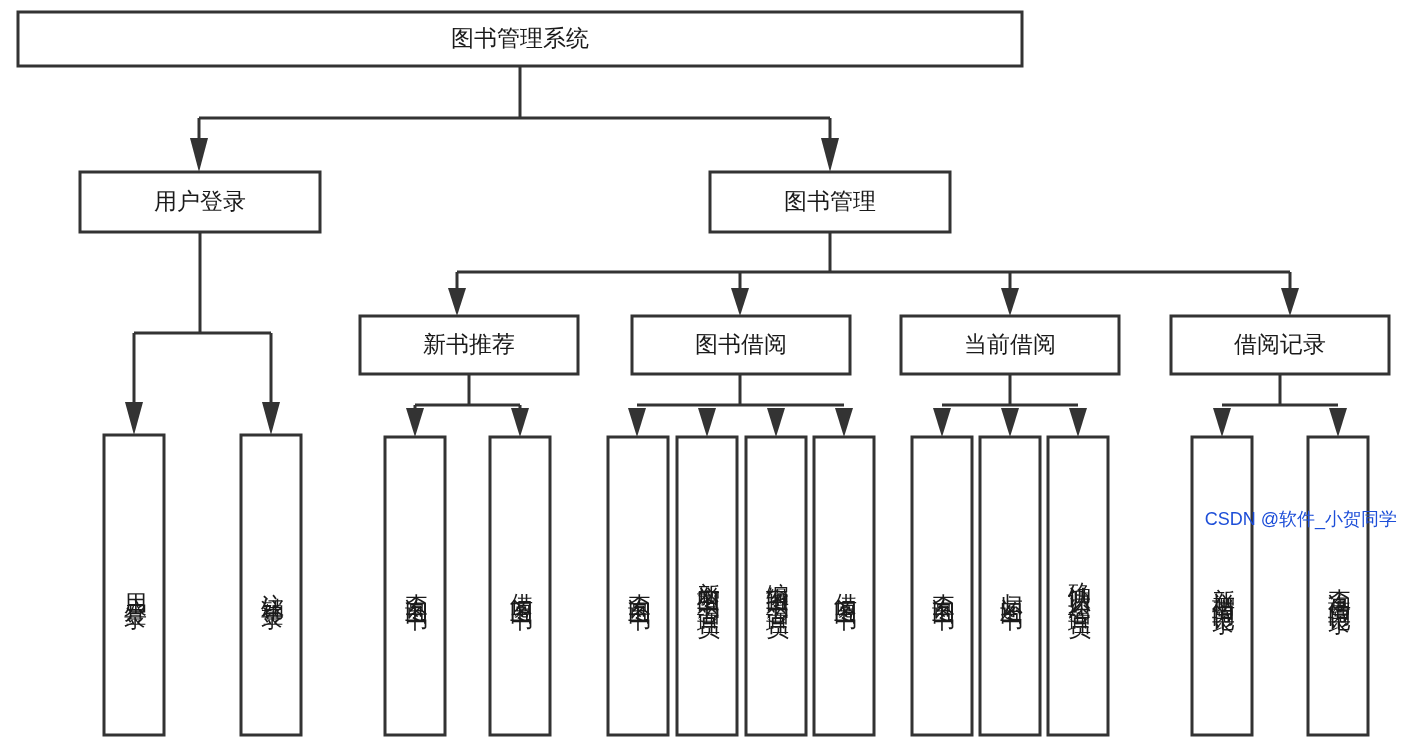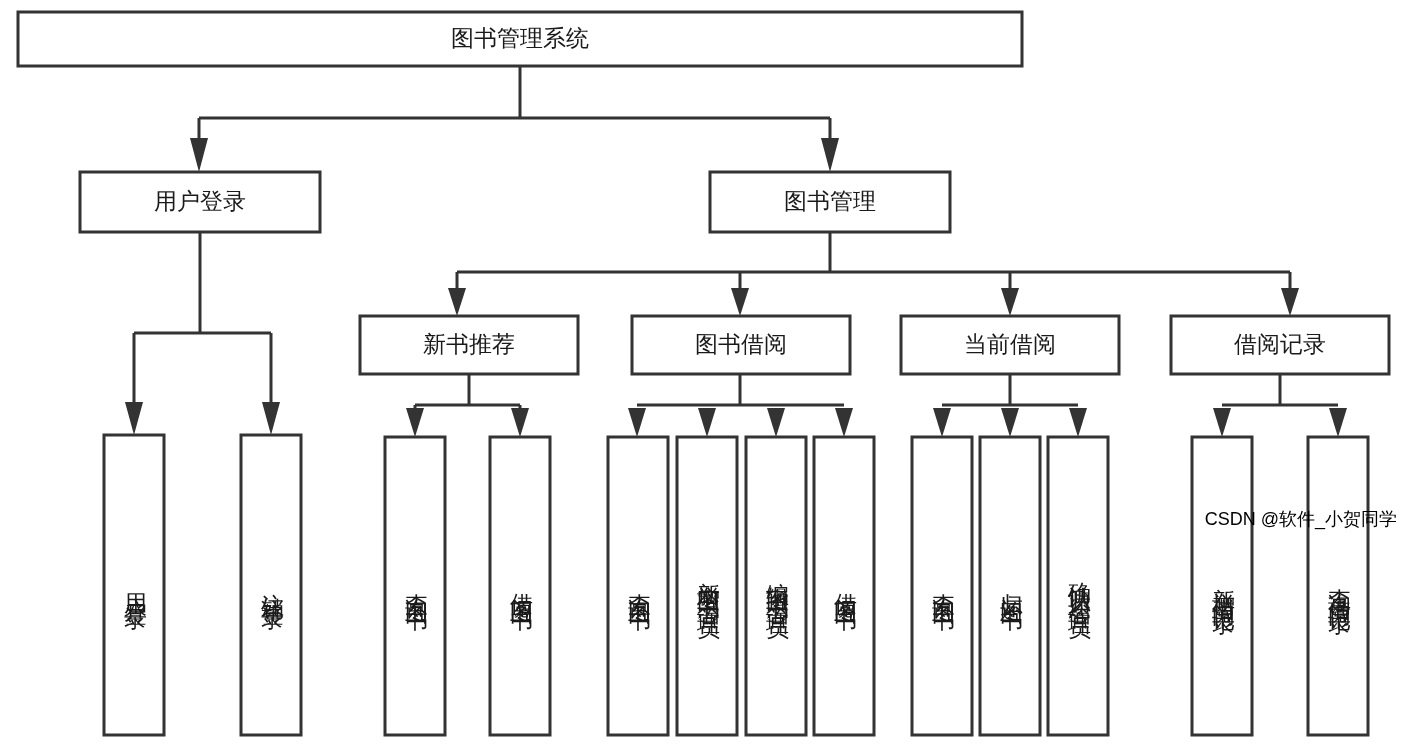--- a/index.html
+++ b/index.html
@@ -56,21 +56,21 @@
     dominant-baseline: middle;
     writing-mode: vertical-rl;
     letter-spacing: 5px;
   }
   .watermark-text {
     position: absolute;
     right: 8px;
     bottom: 6px;
     font-family: "Liberation Sans", "DejaVu Sans", sans-serif;
     font-size: 18px;
-    color: #000000;
+    color: #1d4ed8;
     white-space: nowrap;
     user-select: none;
   }
 </style>
 </head>
 <body>
 
 <div id="diagram-root">
 
   <svg class="diagram-canvas" viewBox="0 0 1405 747" xmlns="http://www.w3.org/2000/svg">

